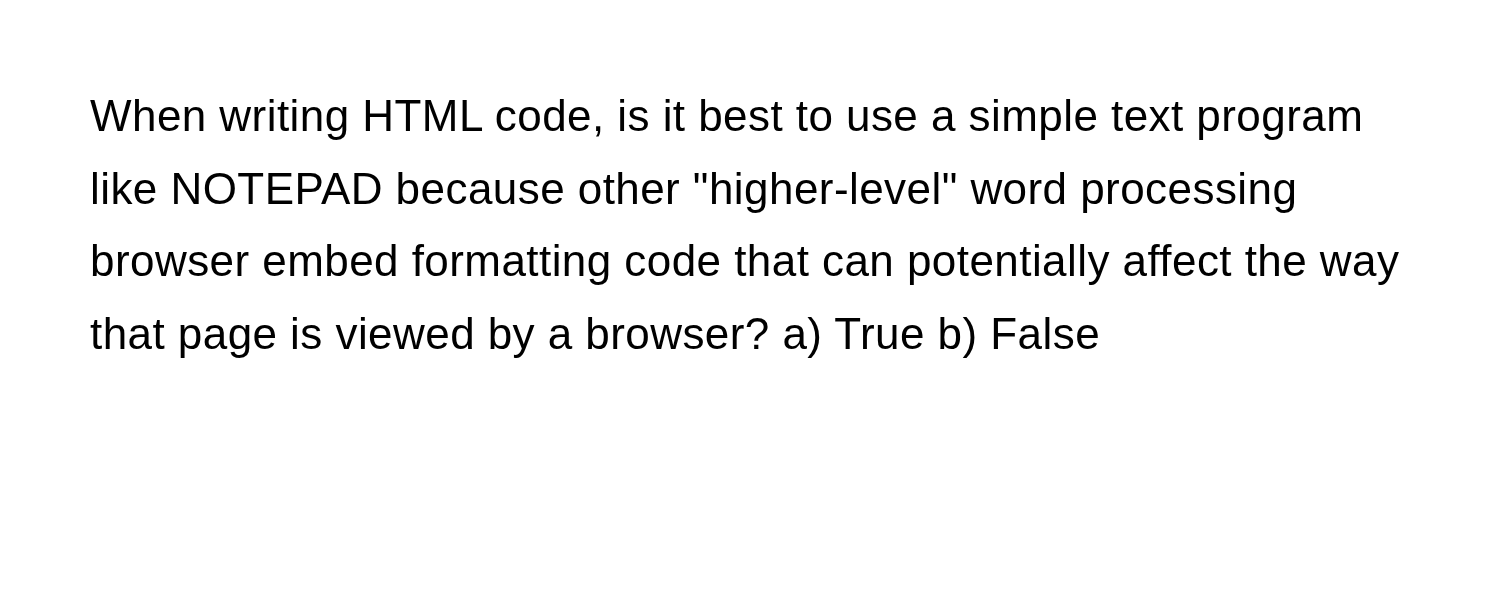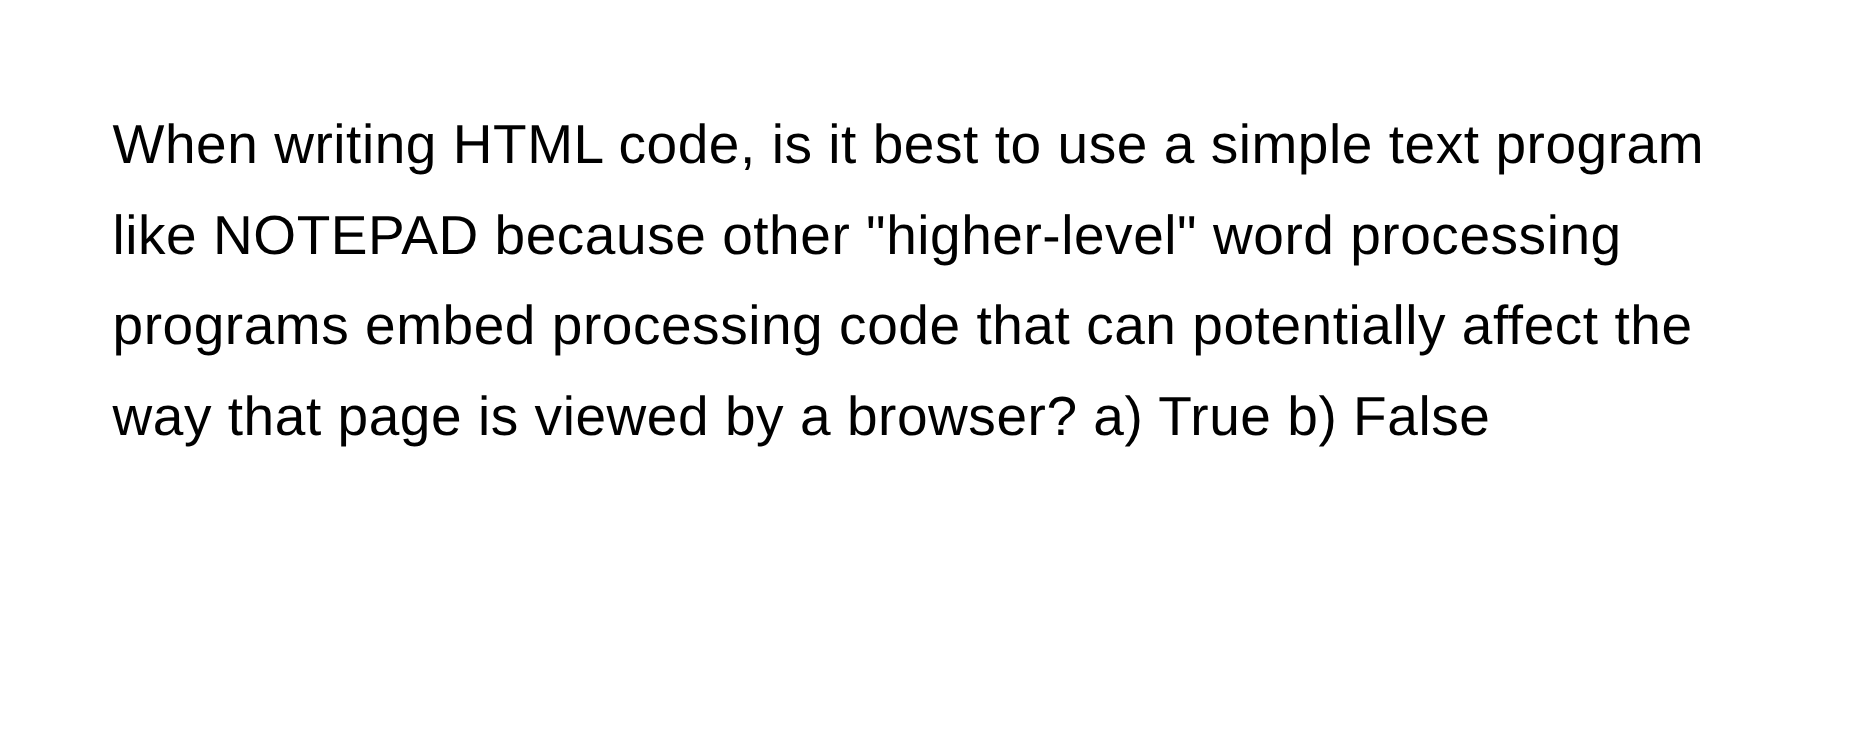--- a/index.html
+++ b/index.html
@@ -20,13 +20,13 @@
       letter-spacing: 0.01em;
       font-weight: 400;
     }
     .question {
       max-width: 1320px;
     }
   </style>
 </head>
 <body>
 
-<div class="question">When writing HTML code, is it best to use a simple text program like NOTEPAD because other "higher-level" word processing programs embed processing code that can potentially affect the way that page is viewed by a browser? a) True b) False</div>
+<div class="question">When writing HTML code, is it best to use a simple text program like NOTEPAD because other "higher-level" word processing browser embed formatting code that can potentially affect the way that page is viewed by a browser? a) True b) False</div>
 
 </body></html>

